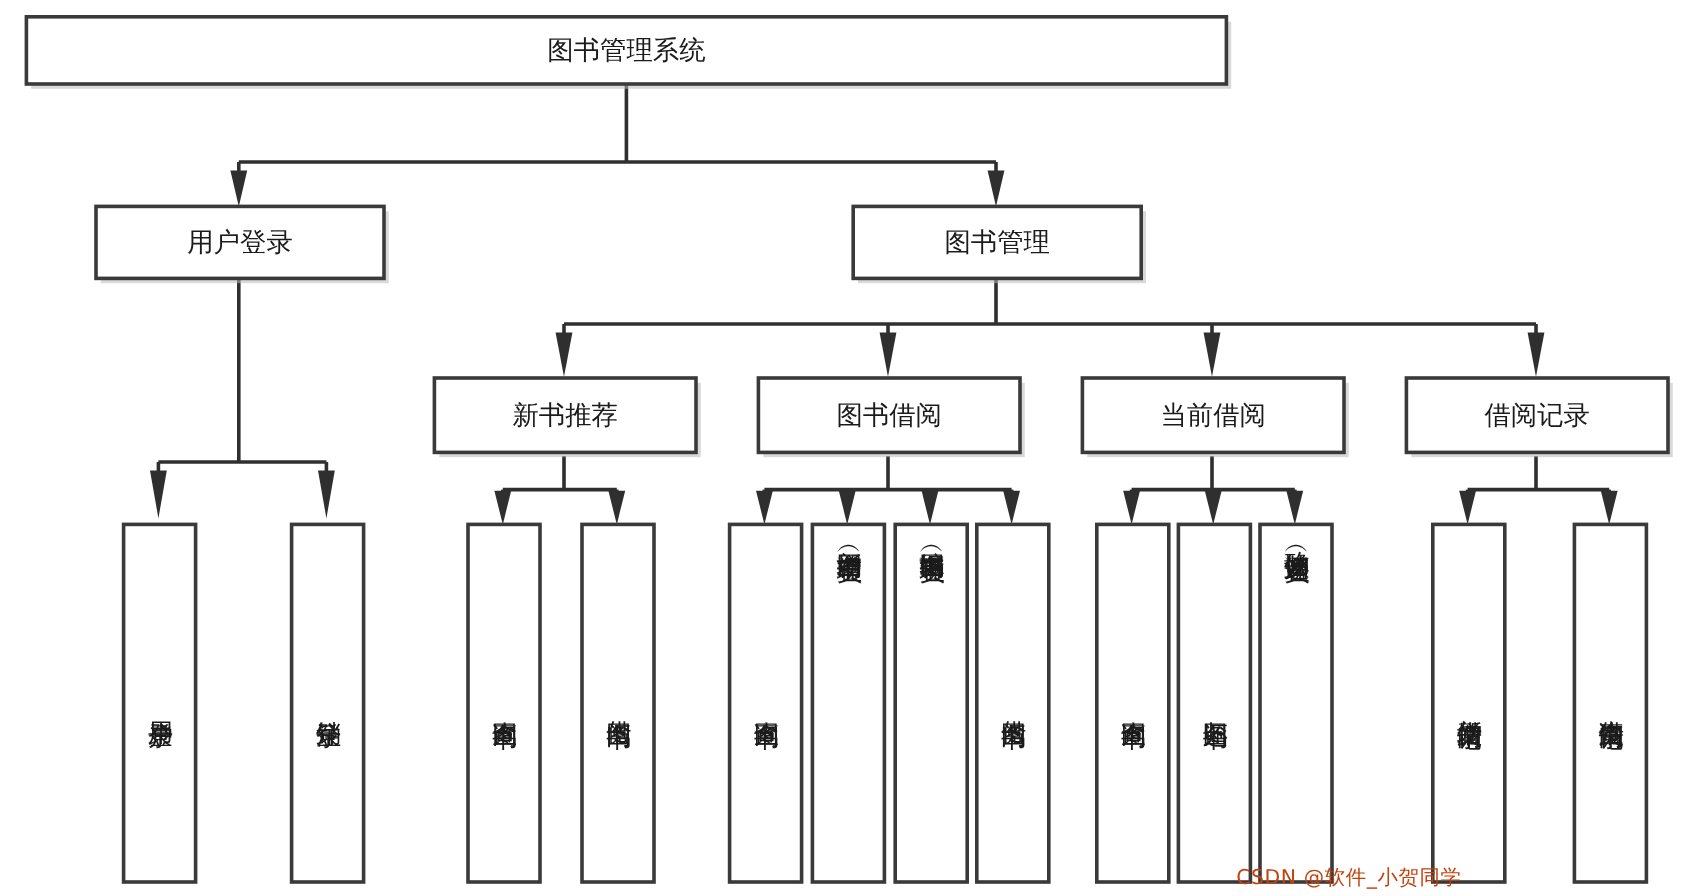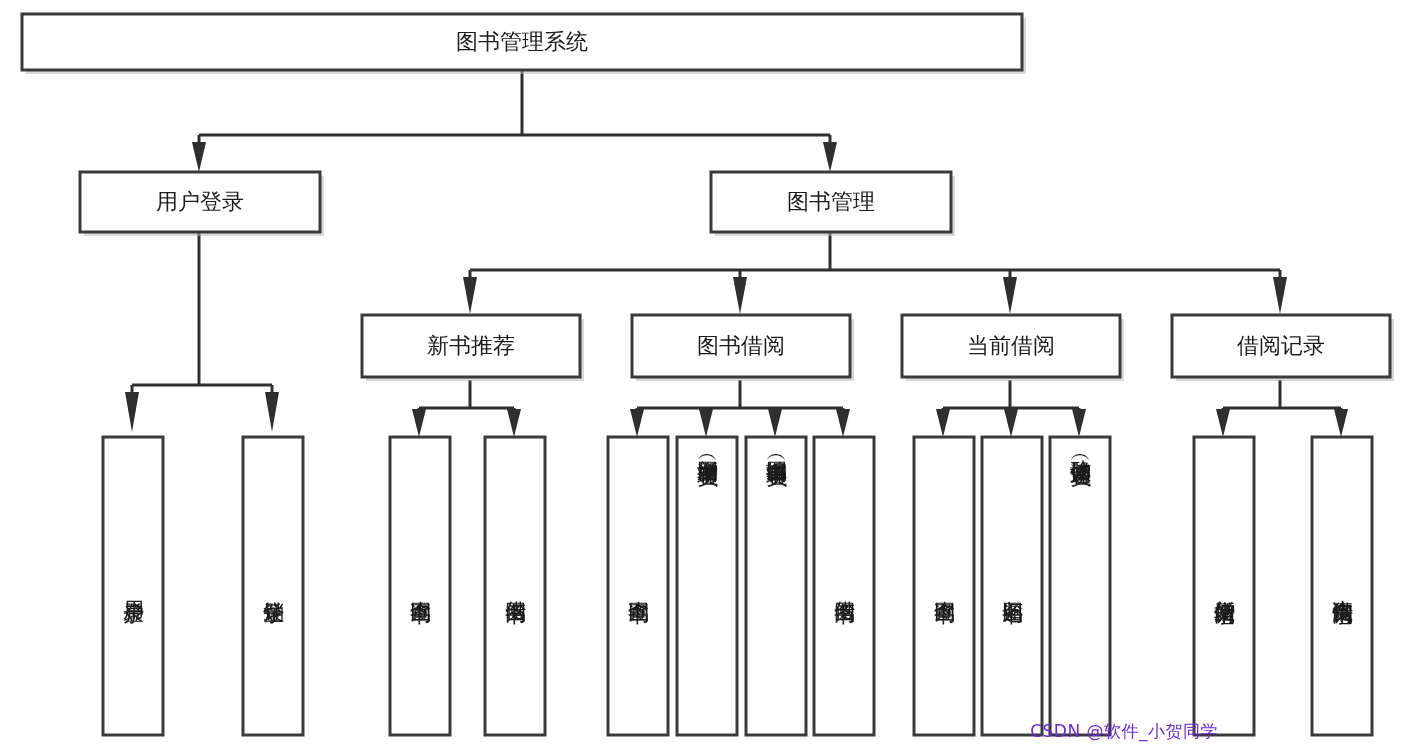--- a/index.html
+++ b/index.html
@@ -67,21 +67,21 @@
     letter-spacing: 1px;
     color: #1b1b1b;
     white-space: nowrap;
   }
   .watermark {
     position: absolute;
     right: 8px;
     bottom: 4px;
     font-family: "DejaVu Sans", "Liberation Sans", sans-serif;
     font-size: 17px;
-    color: #6d28d9;
+    color: #c2410c;
     white-space: nowrap;
     letter-spacing: 0.5px;
     margin-left: 12px;
   }
 </style>
 </head>
 <body>
 
 <div id="diagram-root">
 

